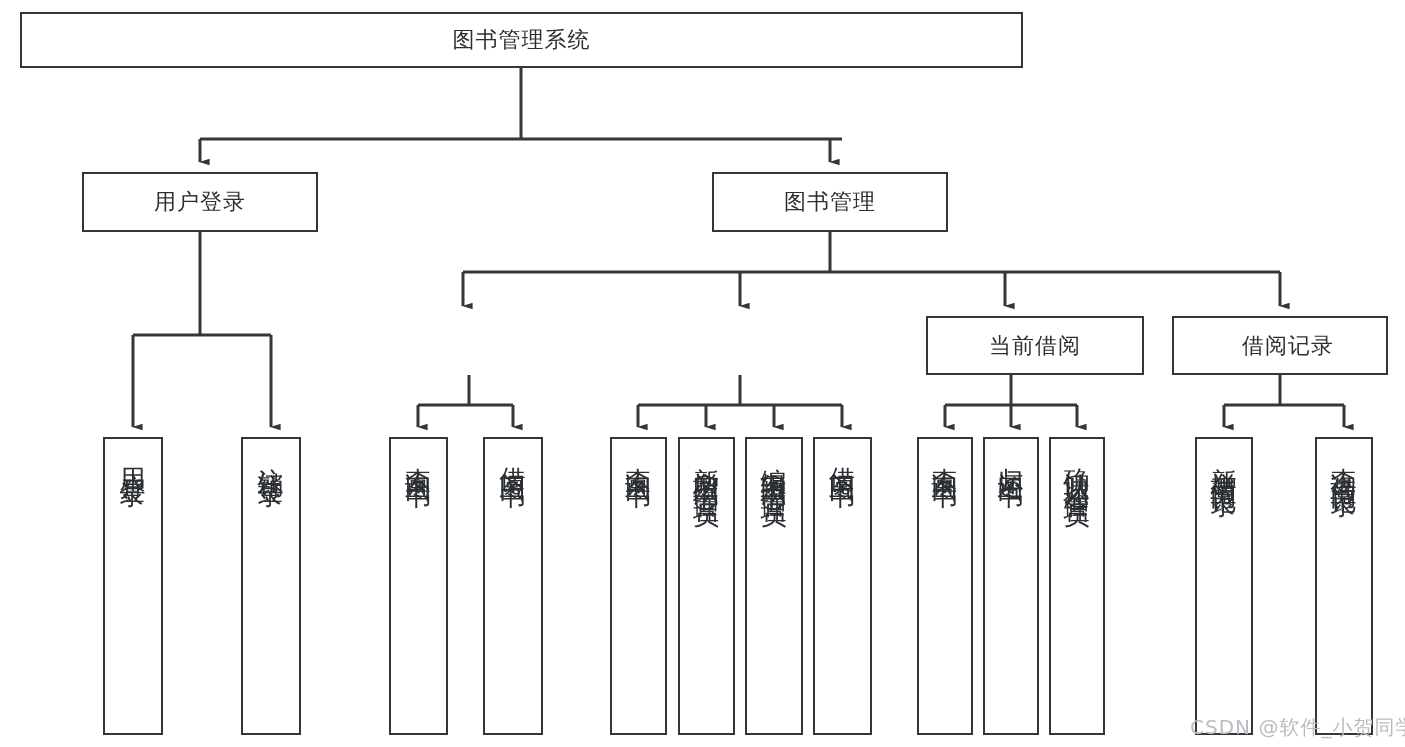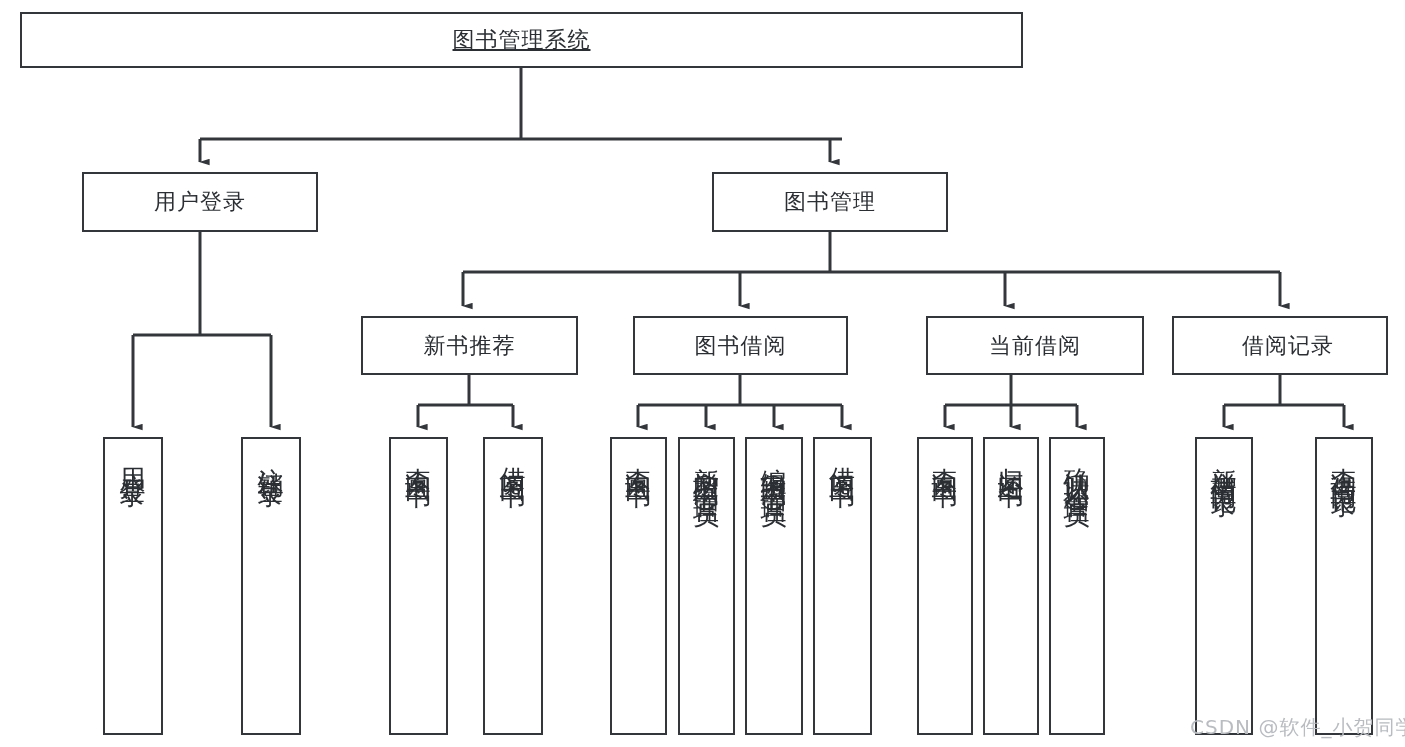--- a/index.html
+++ b/index.html
@@ -112,37 +112,31 @@
       <path d="M1011,405 L1011,427" marker-end="url(#ah)"></path>
       <path d="M1077,405 L1077,427" marker-end="url(#ah)"></path>
 
       <path d="M1280,375 L1280,405"></path>
       <path d="M1224,405 L1344,405"></path>
       <path d="M1224,405 L1224,427" marker-end="url(#ah)"></path>
       <path d="M1344,405 L1344,427" marker-end="url(#ah)"></path>
     </g>
   </svg>
 
-  <div class="node h" style="left:20px;top:12px;width:1003px;height:56px;text-decoration:underline;">
+  <div class="node h" style="left:20px;top:12px;width:1003px;height:56px;">
     <span class="lbl">图书管理系统</span>
   </div>
 
   <div class="node h" style="left:82px;top:172px;width:236px;height:60px;">
     <span class="lbl">用户登录</span>
   </div>
   <div class="node h" style="left:712px;top:172px;width:236px;height:60px;">
     <span class="lbl">图书管理</span>
   </div>
 
-  <div class="node h" style="left:361px;top:316px;width:217px;height:59px;">
-    <span class="lbl">新书推荐</span>
-  </div>
-  <div class="node h" style="left:633px;top:316px;width:215px;height:59px;">
-    <span class="lbl">图书借阅</span>
-  </div>
   <div class="node h" style="left:902px;top:316px;width:218px;height:59px;margin-left:24px;">
     <span class="lbl">当前借阅</span>
   </div>
   <div class="node h" style="left:1172px;top:316px;width:216px;height:59px;padding-left:16px;">
     <span class="lbl">借阅记录</span>
   </div>
 
   <div class="node v" style="left:103px;top:437px;width:60px;height:298px;">
     <span class="lbl">用户登录</span>
   </div>

